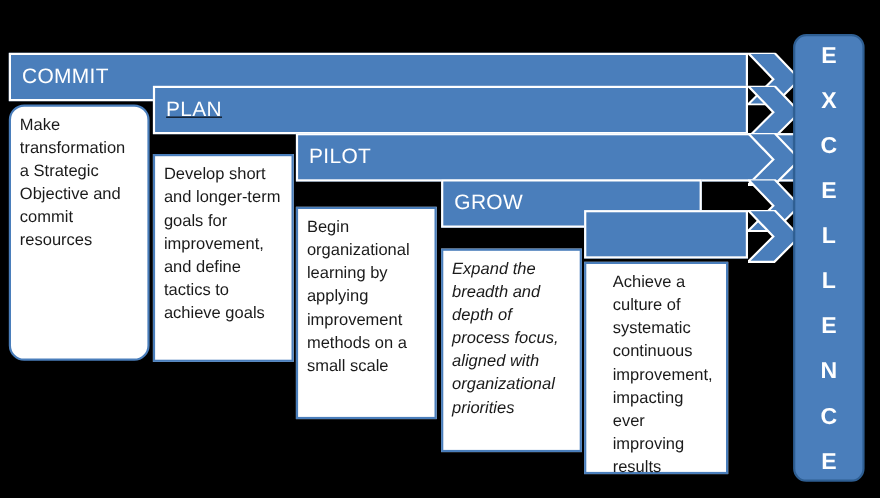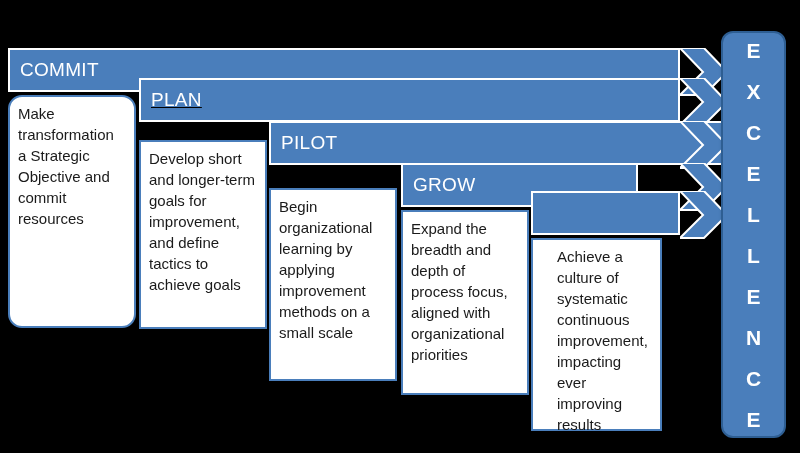--- a/index.html
+++ b/index.html
@@ -130,21 +130,21 @@
   </div>
 
   <div class="stage-band" style="left:401px; top:163px; width:237px;">
     <span class="stage-band-label">GROW</span>
     <div class="stage-arrow-head" style="left:277px;">
       <svg width="48" height="48" viewBox="0 0 48 48">
         <polygon points="0,0 24,0 47,24 24,47 0,47 23,24" fill="#4A7EBB" stroke="#FFFFFF" stroke-width="2"></polygon>
       </svg>
     </div>
   </div>
-  <div class="stage-card" style="left:401px; top:210px; width:128px; height:185px;">
+  <div class="stage-card" style="left:401px; top:226px; width:128px; height:185px;font-style:italic;">
     <div class="stage-card-text">Expand the breadth and depth of process focus, aligned with organizational priorities</div>
   </div>
 
   <div class="stage-band" style="left:531px; top:191px; width:149px;">
     <div class="stage-arrow-head" style="left:147px;">
       <svg width="48" height="48" viewBox="0 0 48 48">
         <polygon points="0,0 24,0 47,24 24,47 0,47 23,24" fill="#4A7EBB" stroke="#FFFFFF" stroke-width="2"></polygon>
       </svg>
     </div>
   </div>

